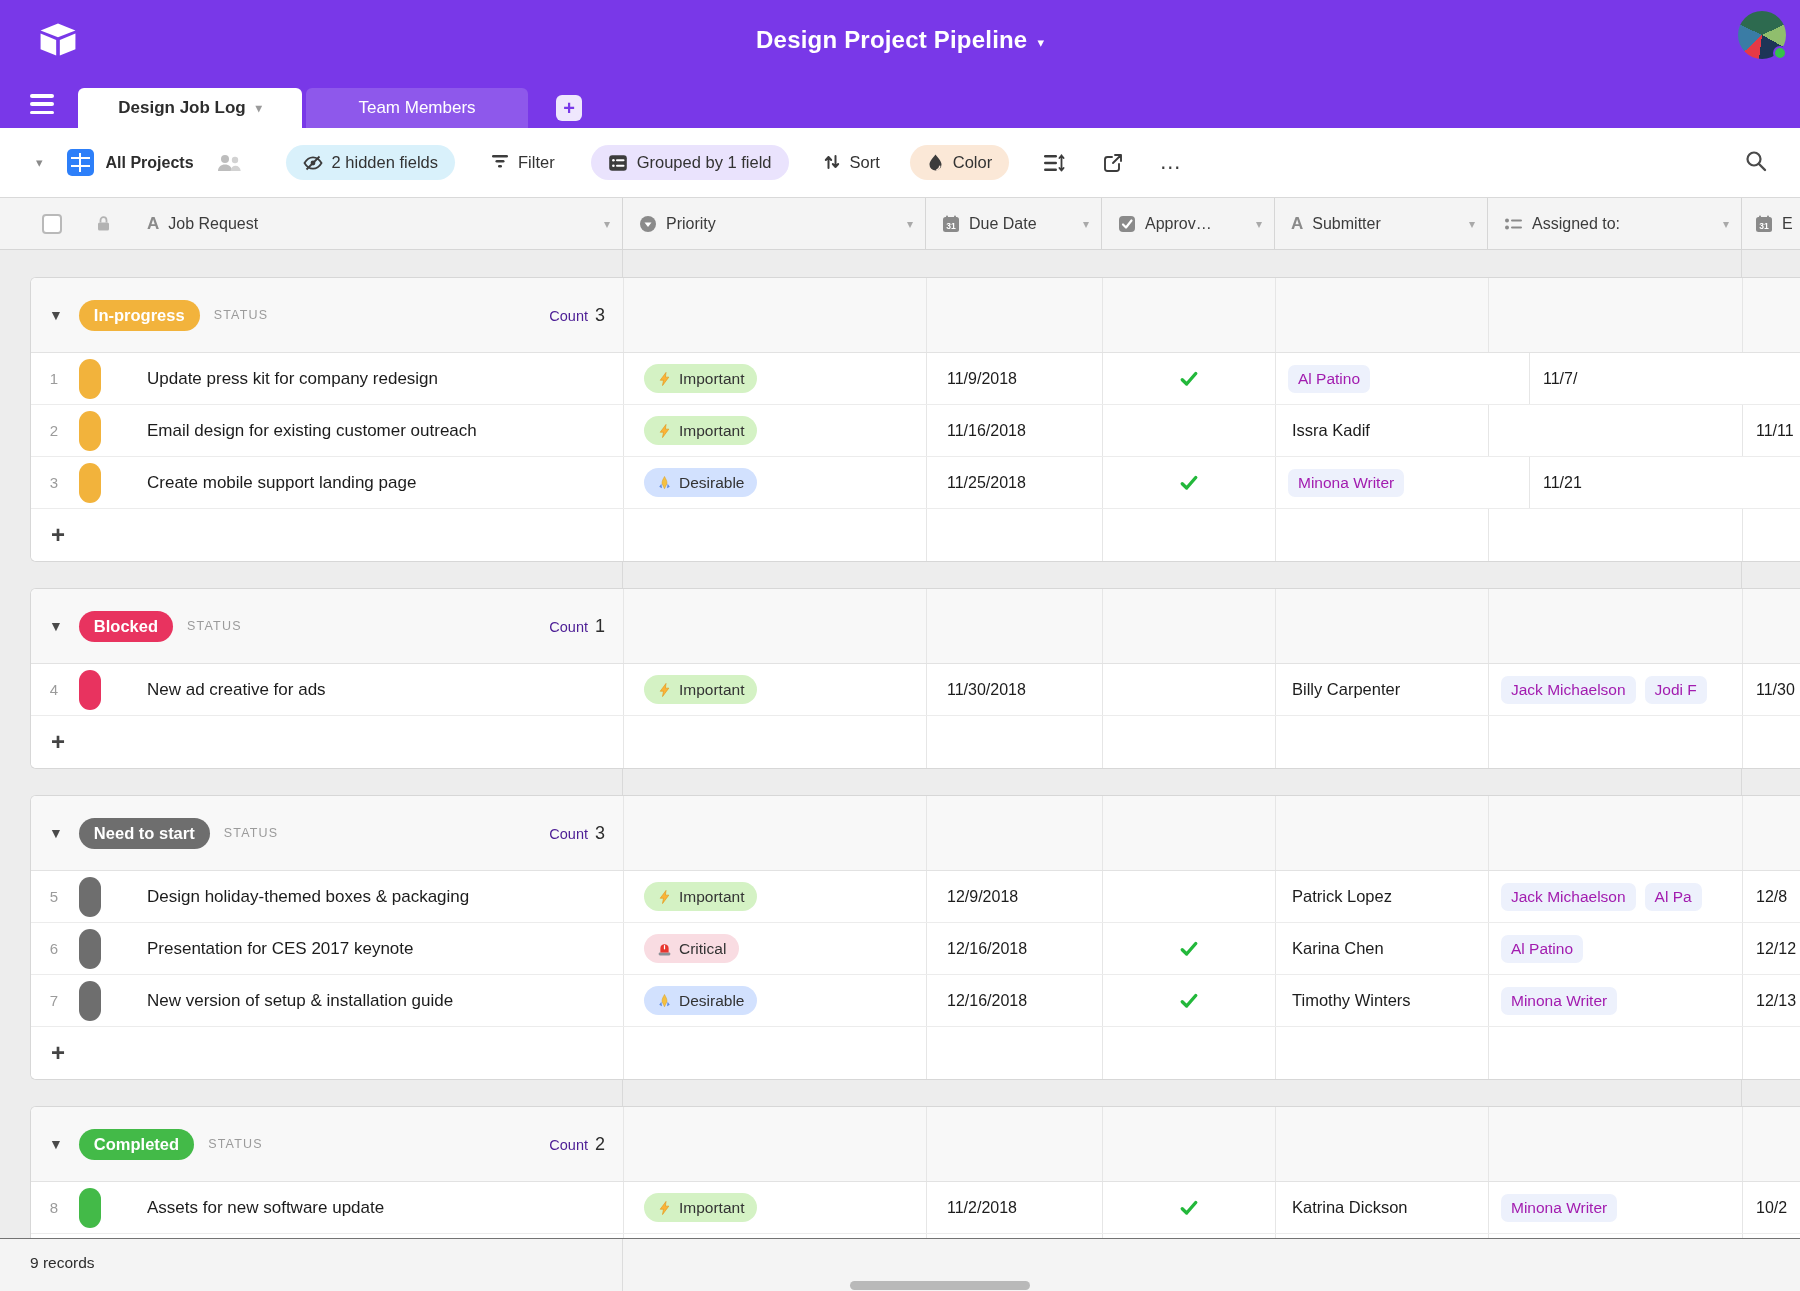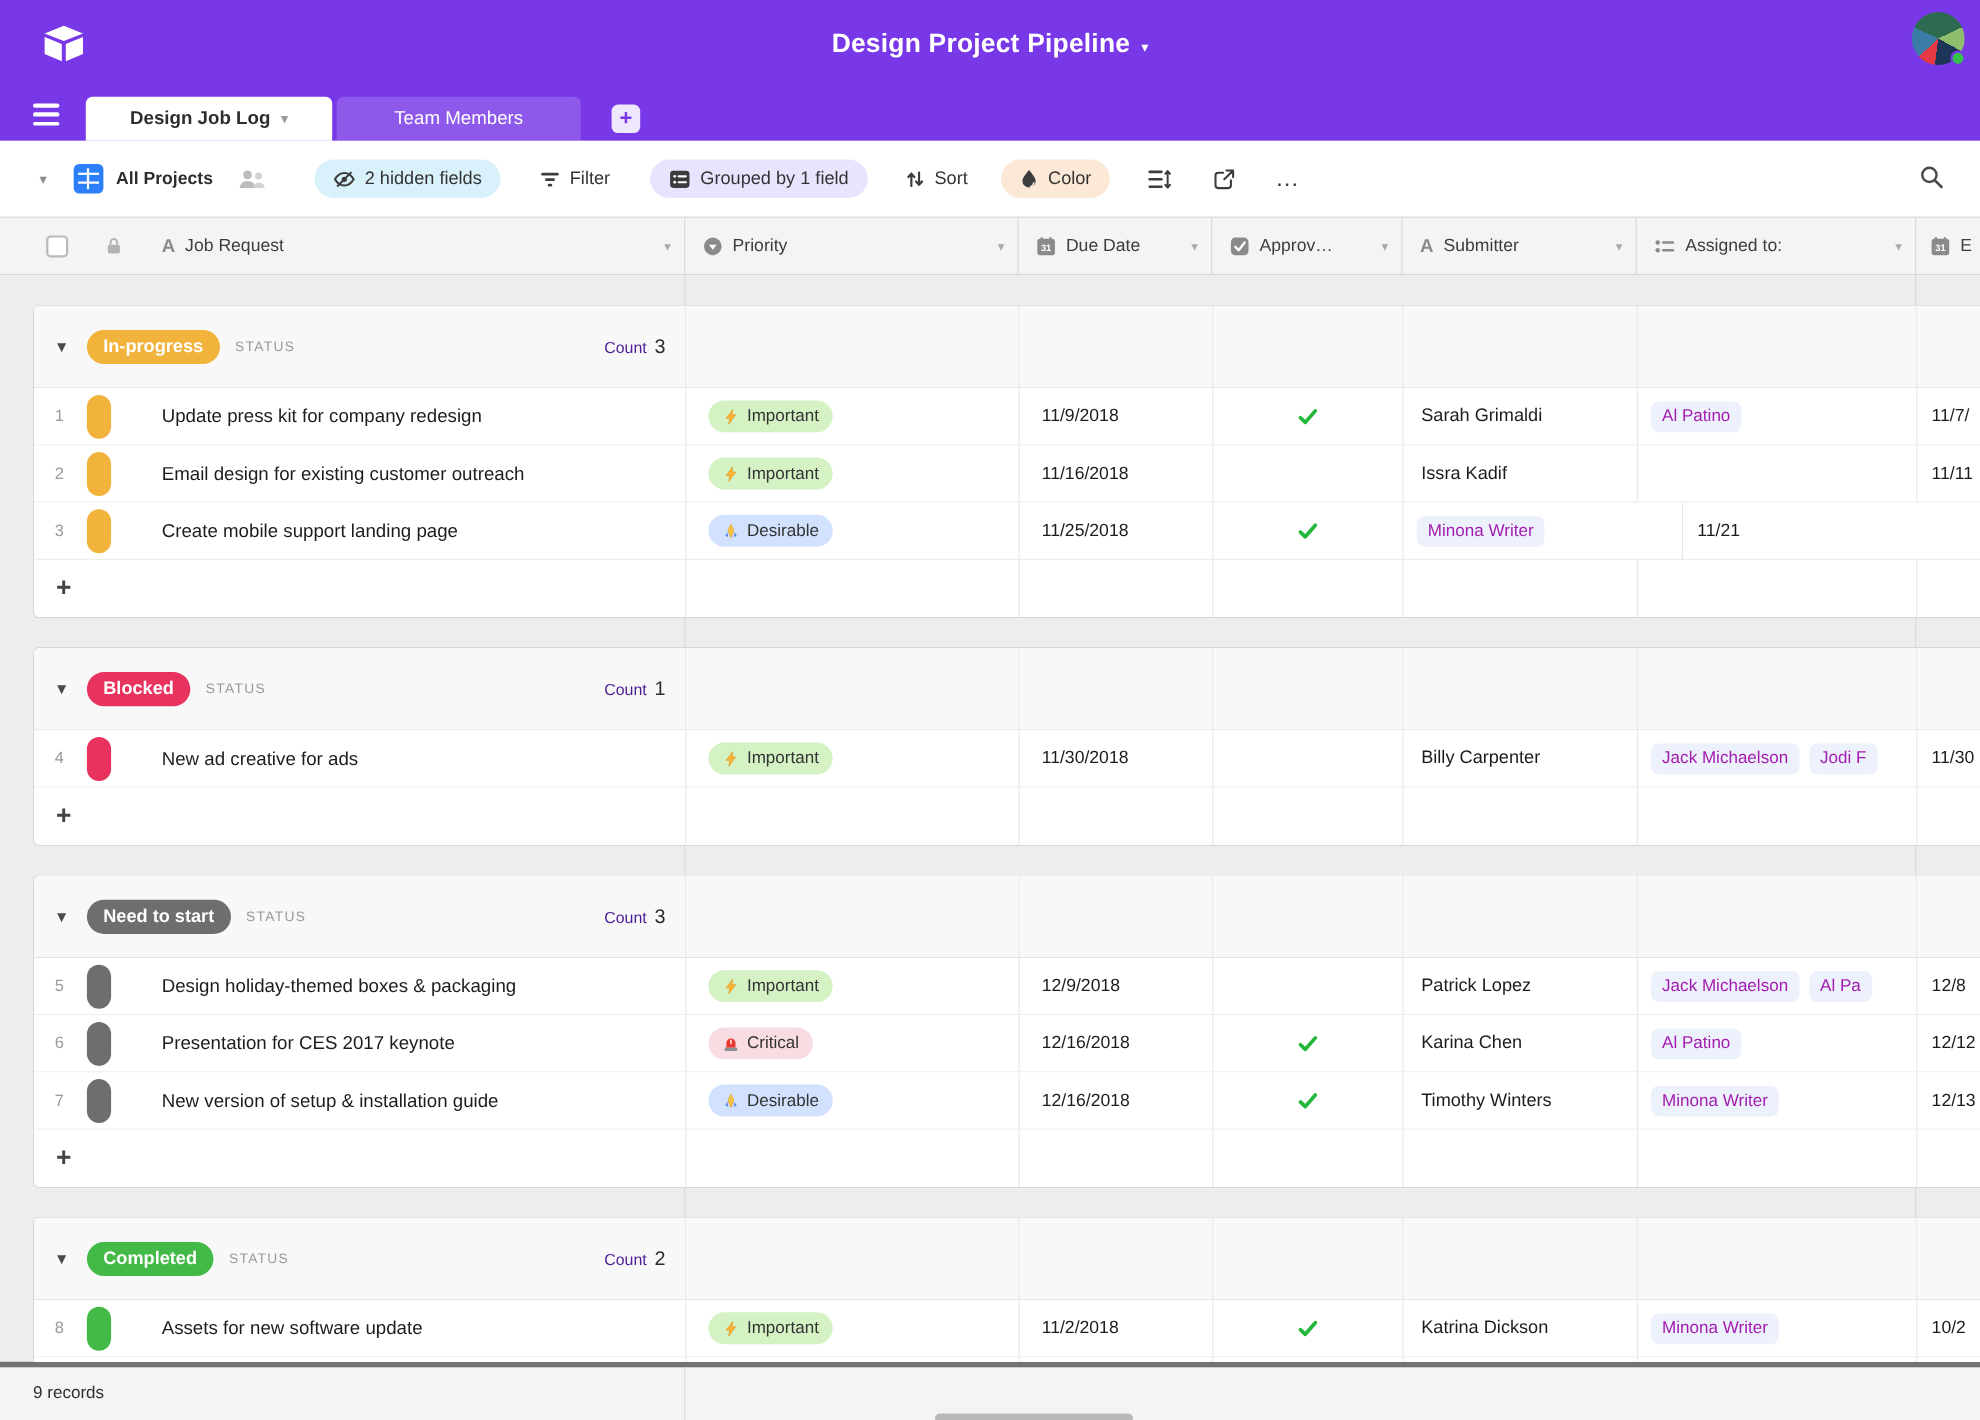--- a/index.html
+++ b/index.html
@@ -34,21 +34,21 @@
              display:flex; align-items:center; }
   .tb-caret { margin-left:36px; color:#8a8a8a; font-size:13px; }
   #viewicon { margin-left:24px; width:27px; height:27px; border-radius:5px; background:#2d7ff9; position:relative; }
   #viewicon i { position:absolute; background:#fff; }
   #viewicon .h1 { left:4px; right:4px; top:8px; height:2px; }
   #viewicon .h2 { left:4px; right:4px; top:16px; height:2px; }
   #viewicon .v1 { top:4px; bottom:4px; left:12px; width:2px; }
   #viewname { margin-left:12px; font-size:16px; font-weight:bold; color:#2d2d2d; }
   .tb-pill { height:35px; border-radius:18px; display:flex; align-items:center; gap:9px;
              padding:0 17px; font-size:16.5px; color:#333; }
-  .tb-item { display:flex; align-items:center; gap:9px; font-size:16.5px; color:#333; }
+  .tb-item { display:flex; gap:9px; font-size:16.5px; color:#333; }
   svg.tbi { flex:0 0 auto; }
   #footer, #colheader { background:#f4f4f4; }
 
   
   #colheader { position:absolute; left:0; top:197px; width:1800px; height:53px;
                border-top:1px solid #d9d9d9; border-bottom:1px solid #d6d6d6; display:flex; }
   .hc { display:flex; align-items:center; border-right:1px solid #d6d6d6; height:100%; font-size:16px; color:#3c3c3c; }
   .hc .lbl { margin-left:9px; white-space:nowrap; overflow:hidden; }
   .hc .sortcaret { margin-left:auto; margin-right:12px; color:#a9a9a9; font-size:12px; }
   .hc-primary { width:623px; }
@@ -91,21 +91,21 @@
   .ppill { margin-left:20px; height:29px; display:flex; align-items:center; gap:7px;
            padding:0 13px; border-radius:15px; font-size:15.5px; color:#333; white-space:nowrap; }
   .p-important { background:#d4f2c4; } .p-desirable { background:#d2e1fe; } .p-critical { background:#f9dce2; }
   .c-due span { margin-left:20px; font-size:16px; }
   .c-submitter span { margin-left:16px; font-size:16.5px; white-space:nowrap; }
   .c-assigned { padding-left:12px; gap:9px; white-space:nowrap; }
   .apill { background:#edf1fc; border-radius:7px; padding:5px 10px; font-size:15.5px; color:#a21caf; flex:0 0 auto; }
   .c-extra span { margin-left:13px; font-size:16px; white-space:nowrap; }
 
   
-  #footer { position:absolute; left:0; top:1238px; width:1800px; height:53px; border-top:5px solid #737373; }
+  #footer { position:absolute; left:0; top:1238px; width:1800px; height:53px; border-top:1px solid #737373; }
   #records { position:absolute; left:30px; top:15px; font-size:15.5px; color:#2d2d2d; }
   #footer .vguide { background:#dcdcdc; }
   #hscroll { position:absolute; left:850px; top:42px; width:180px; height:9px; border-radius:5px; background:#b9b9b9; }
   #search-btn { position:absolute; right:32px; top:21px; }
 </style>
 </head>
 <body>
 
 <div id="titlebar">
   <svg id="logo" viewBox="0 0 48 48">
@@ -320,23 +320,20 @@
             </span>
     </div>
     <div class="cell c-due">
             <span>11/9/2018</span>
           </div>
     <div class="cell c-approved">
             <svg width="20" height="20" viewBox="0 0 16 16">
               <path d="M2.6 8.6 6.1 12 13.4 3.6" fill="none" stroke="#23b83b" stroke-width="2.7" stroke-linecap="round" stroke-linejoin="round"></path>
             </svg>
           </div>
-    <div class="cell c-submitter">
-            <span>Sarah Grimaldi</span>
-          </div>
     <div class="cell c-assigned">
             <span class="apill">Al Patino</span>
           </div>
     <div class="cell c-extra">
             <span>11/7/</span>
           </div>
   </div>
   <div class="grow">
     <div class="cell c-primary">
       <span class="rownum">2</span>

